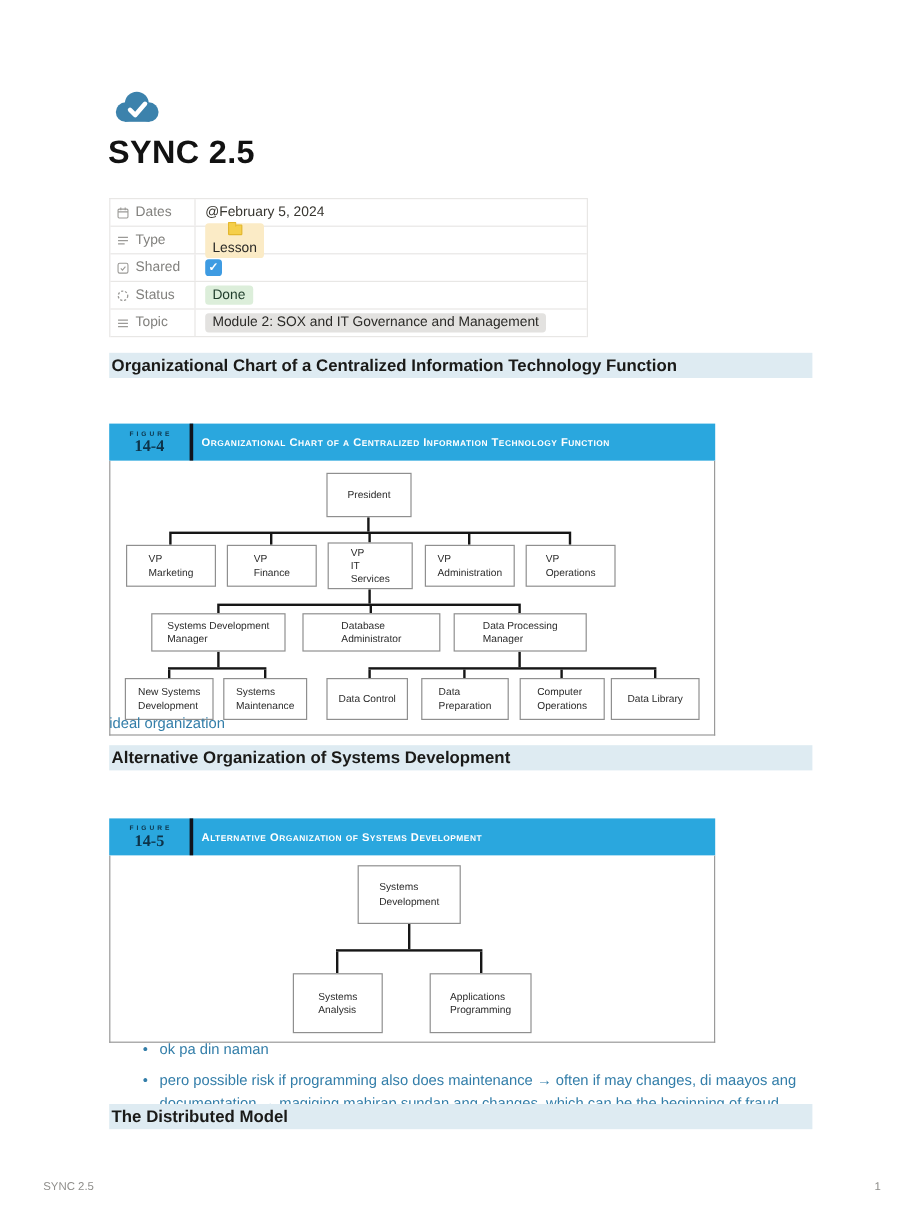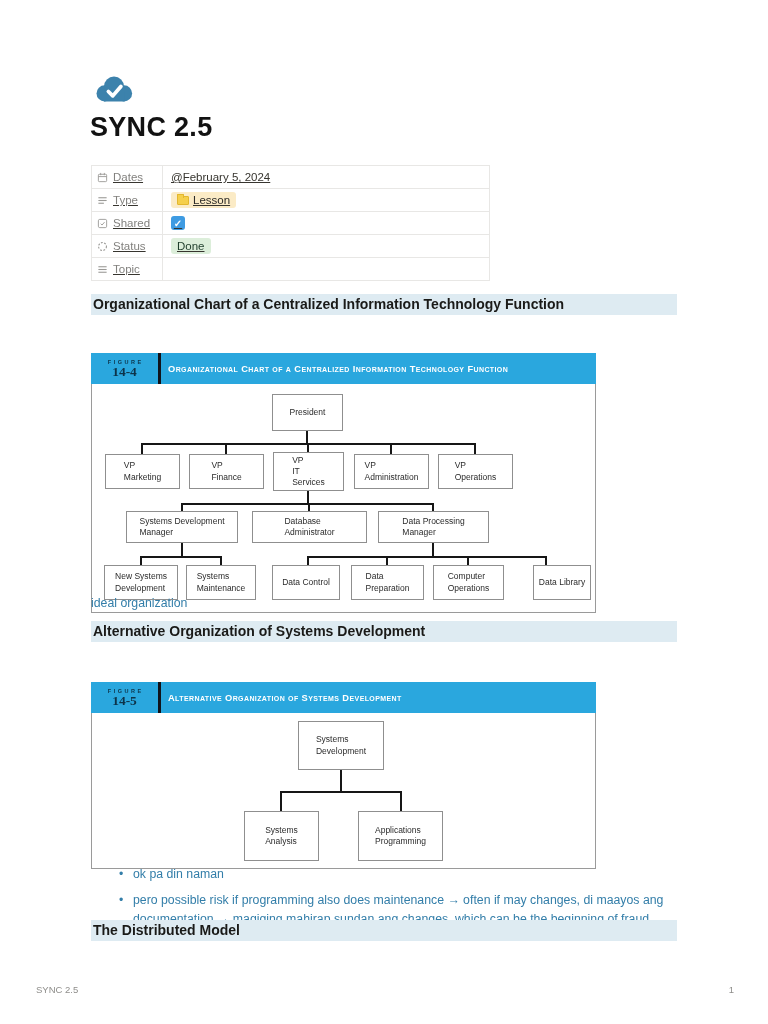--- a/index.html
+++ b/index.html
@@ -9,27 +9,27 @@
   
   .page-icon{position:absolute;left:94px;top:73px;width:40px;height:32px;}
 
   
   .page-title{position:absolute;left:90px;top:112px;font-size:27px;font-weight:bold;
               color:#121212;letter-spacing:0.3px;}
 
   
   .props{position:absolute;left:91px;top:165px;width:399px;border:1px solid #e8e7e5;
          border-bottom:none;font-size:11.5px;box-sizing:border-box;}
-  .prow{display:flex;border-bottom:1px solid #e8e7e5;height:22px;align-items:center;text-decoration:underline;}
+  .prow{display:flex;border-bottom:1px solid #e8e7e5;height:22px;align-items:center;}
   .plabel{width:71px;flex:0 0 71px;display:flex;align-items:center;gap:5px;color:#82817e;
           padding-left:4px;box-sizing:border-box;border-right:1px solid #e8e7e5;height:100%;}
   .pvalue{flex:1;display:flex;align-items:center;padding-left:8px;color:#37352f;}
   .picon{display:inline-flex;width:12px;height:12px;align-items:center;justify-content:center;}
   .tag{display:inline-flex;align-items:center;gap:4px;padding:1px 6px;border-radius:3px;
-       font-size:11.5px;line-height:14px;color:#2b2a27;}
+       font-size:11.5px;line-height:14px;color:#2b2a27;flex-direction:column;}
   .tag-yellow{background:#fbebc6;}
   .tag-green{background:#dceeda;color:#1f3d2b;}
   .tag-gray{background:#e3e2e0;}
   .folder{display:inline-block;width:12px;height:9px;background:#f5cf4b;border-radius:1px;
           position:relative;border:1px solid #e3b72e;box-sizing:border-box;}
   .folder::before{content:"";position:absolute;left:-1px;top:-3px;width:5px;height:3px;
           background:#f5cf4b;border:1px solid #e3b72e;border-bottom:none;border-radius:1px 1px 0 0;}
   .checkbox{display:inline-flex;width:14px;height:14px;background:#3e9be2;border-radius:3px;
           align-items:center;justify-content:center;color:#fff;font-size:10px;font-weight:bold;}
 
@@ -143,20 +143,23 @@
   <div class="prow">
     <div class="plabel">
       <span class="picon">
         <svg width="11" height="11" viewBox="0 0 12 12" stroke="#9b9a97" stroke-width="1.2">
           <line x1="1.5" y1="3" x2="10.5" y2="3"></line>
             <line x1="1.5" y1="6" x2="10.5" y2="6"></line>
             <line x1="1.5" y1="9" x2="10.5" y2="9"></line>
         </svg>
       </span>
       <span>Topic</span>
+    </div>
+    <div class="pvalue">
+      <span class="tag tag-gray">Module 2: SOX and IT Governance and Management</span>
     </div>
   </div>
 </div>
 
 <div class="hband" style="top:294px;">Organizational Chart of a Centralized Information Technology Function</div>
 
 <div class="figure" style="top:325px;">
   <div class="fig-header">
     <div class="fig-tag">
       <span class="fig-tag-label">FIGURE</span>
@@ -210,21 +213,21 @@
 Manager</div>
     <div class="node" style="left:12px;top:181px;width:74px;height:35px;">New Systems
 Development</div>
     <div class="node" style="left:94px;top:181px;width:70px;height:35px;">Systems
 Maintenance</div>
     <div class="node" style="left:180px;top:181px;width:68px;height:35px;">Data Control</div>
     <div class="node" style="left:259px;top:181px;width:73px;height:35px;">Data
 Preparation</div>
     <div class="node" style="left:341px;top:181px;width:71px;height:35px;">Computer
 Operations</div>
-    <div class="node" style="left:417px;top:181px;width:58px;height:35px;margin-left:24px;">Data Library</div>
+    <div class="node" style="left:417px;top:181px;width:74px;height:35px;">Data Library</div>
   </div>
 </div>
 
 <div class="blue-link">ideal organization</div>
 
 <div class="hband" style="top:621px;">Alternative Organization of Systems Development</div>
 
 <div class="figure" style="top:654px;">
   <div class="fig-header">
     <div class="fig-tag">

